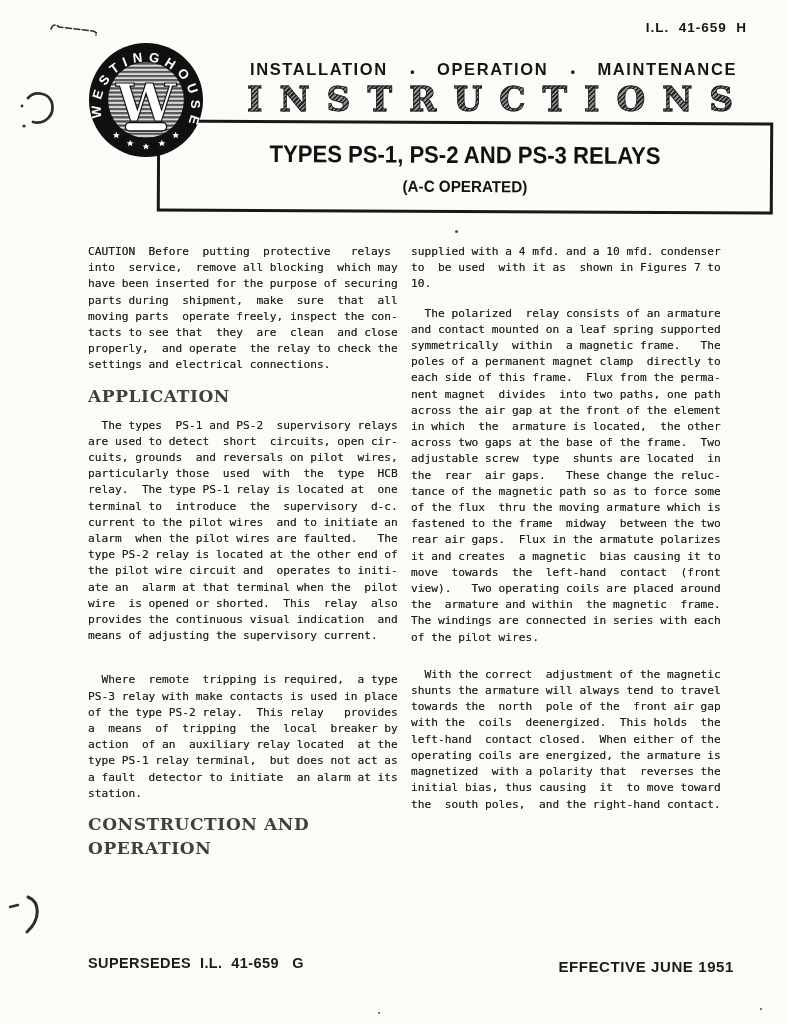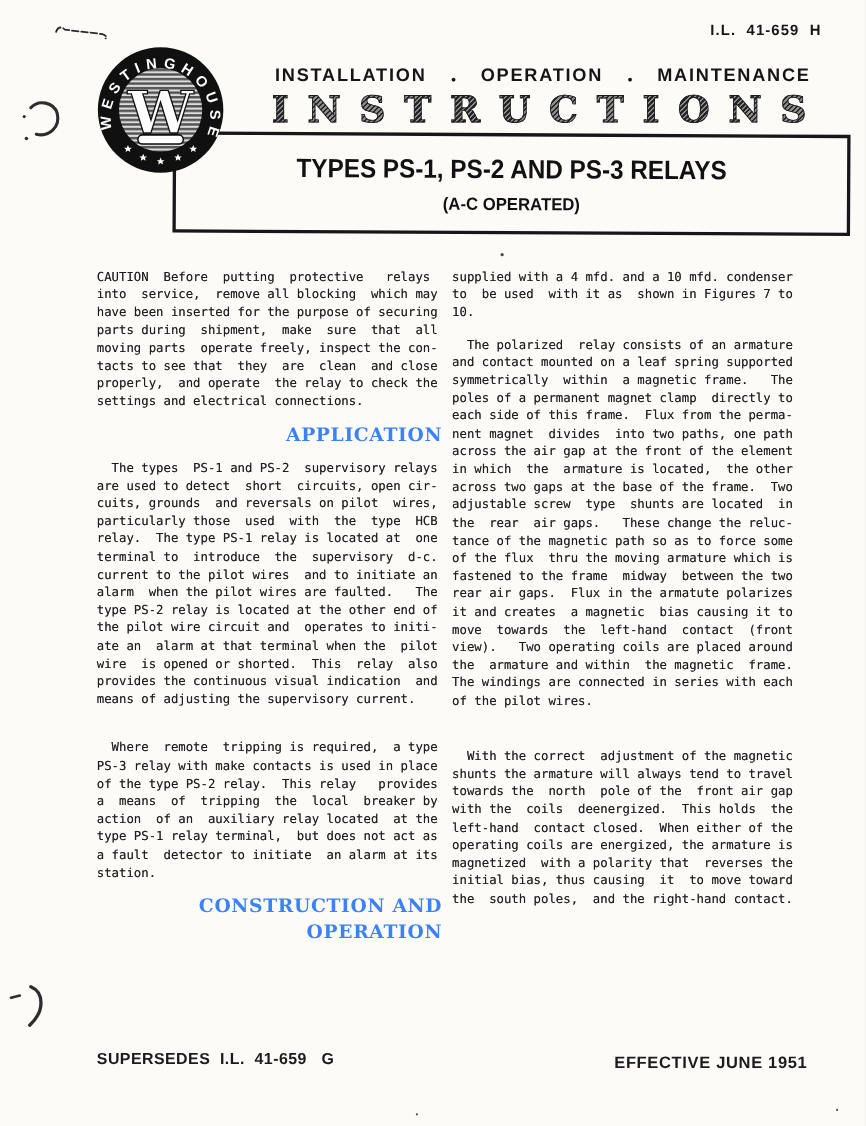--- a/index.html
+++ b/index.html
@@ -52,30 +52,30 @@
   
   .col{position:absolute;top:244px;}
   .col-left{left:88px;width:314px;}
   .col-right{left:411px;width:322px;}
   .para{
     white-space:pre;margin:0;
     font:11.2px/16.2px "DejaVu Sans Mono",monospace;
     color:#1d1d1d;text-shadow:0 0 0.4px rgba(20,20,20,.55);
   }
   .col-heading{
-    text-align:right;
-    font:bold 17px/24px "DejaVu Serif",serif;letter-spacing:0.6px;color:#3b82f6;
+    text-align:left;
+    font:bold 17px/24px "DejaVu Serif",serif;letter-spacing:0.6px;color:#404040;
   }
   .h-application{margin:10px 0 10px;}
   .h-construction{margin:10px 0 0;}
   .p-app2{margin-top:28px;}
   .p-con1{margin-top:30px;}
   .p-r2{margin-top:18px;}
   .p-r3{margin-top:13px;}
-  .p-r4{margin-top:34px;}
+  .p-r4{margin-top:21px;}
   
   .supersedes{
     position:absolute;left:88px;top:955px;white-space:pre;
     font:bold 14.5px "Liberation Sans",sans-serif;letter-spacing:0.4px;color:#1b1b1b;
   }
   .effective{
     position:absolute;right:53px;top:958px;
     font:bold 15px "Liberation Sans",sans-serif;letter-spacing:0.6px;color:#1b1b1b;
   }
   

